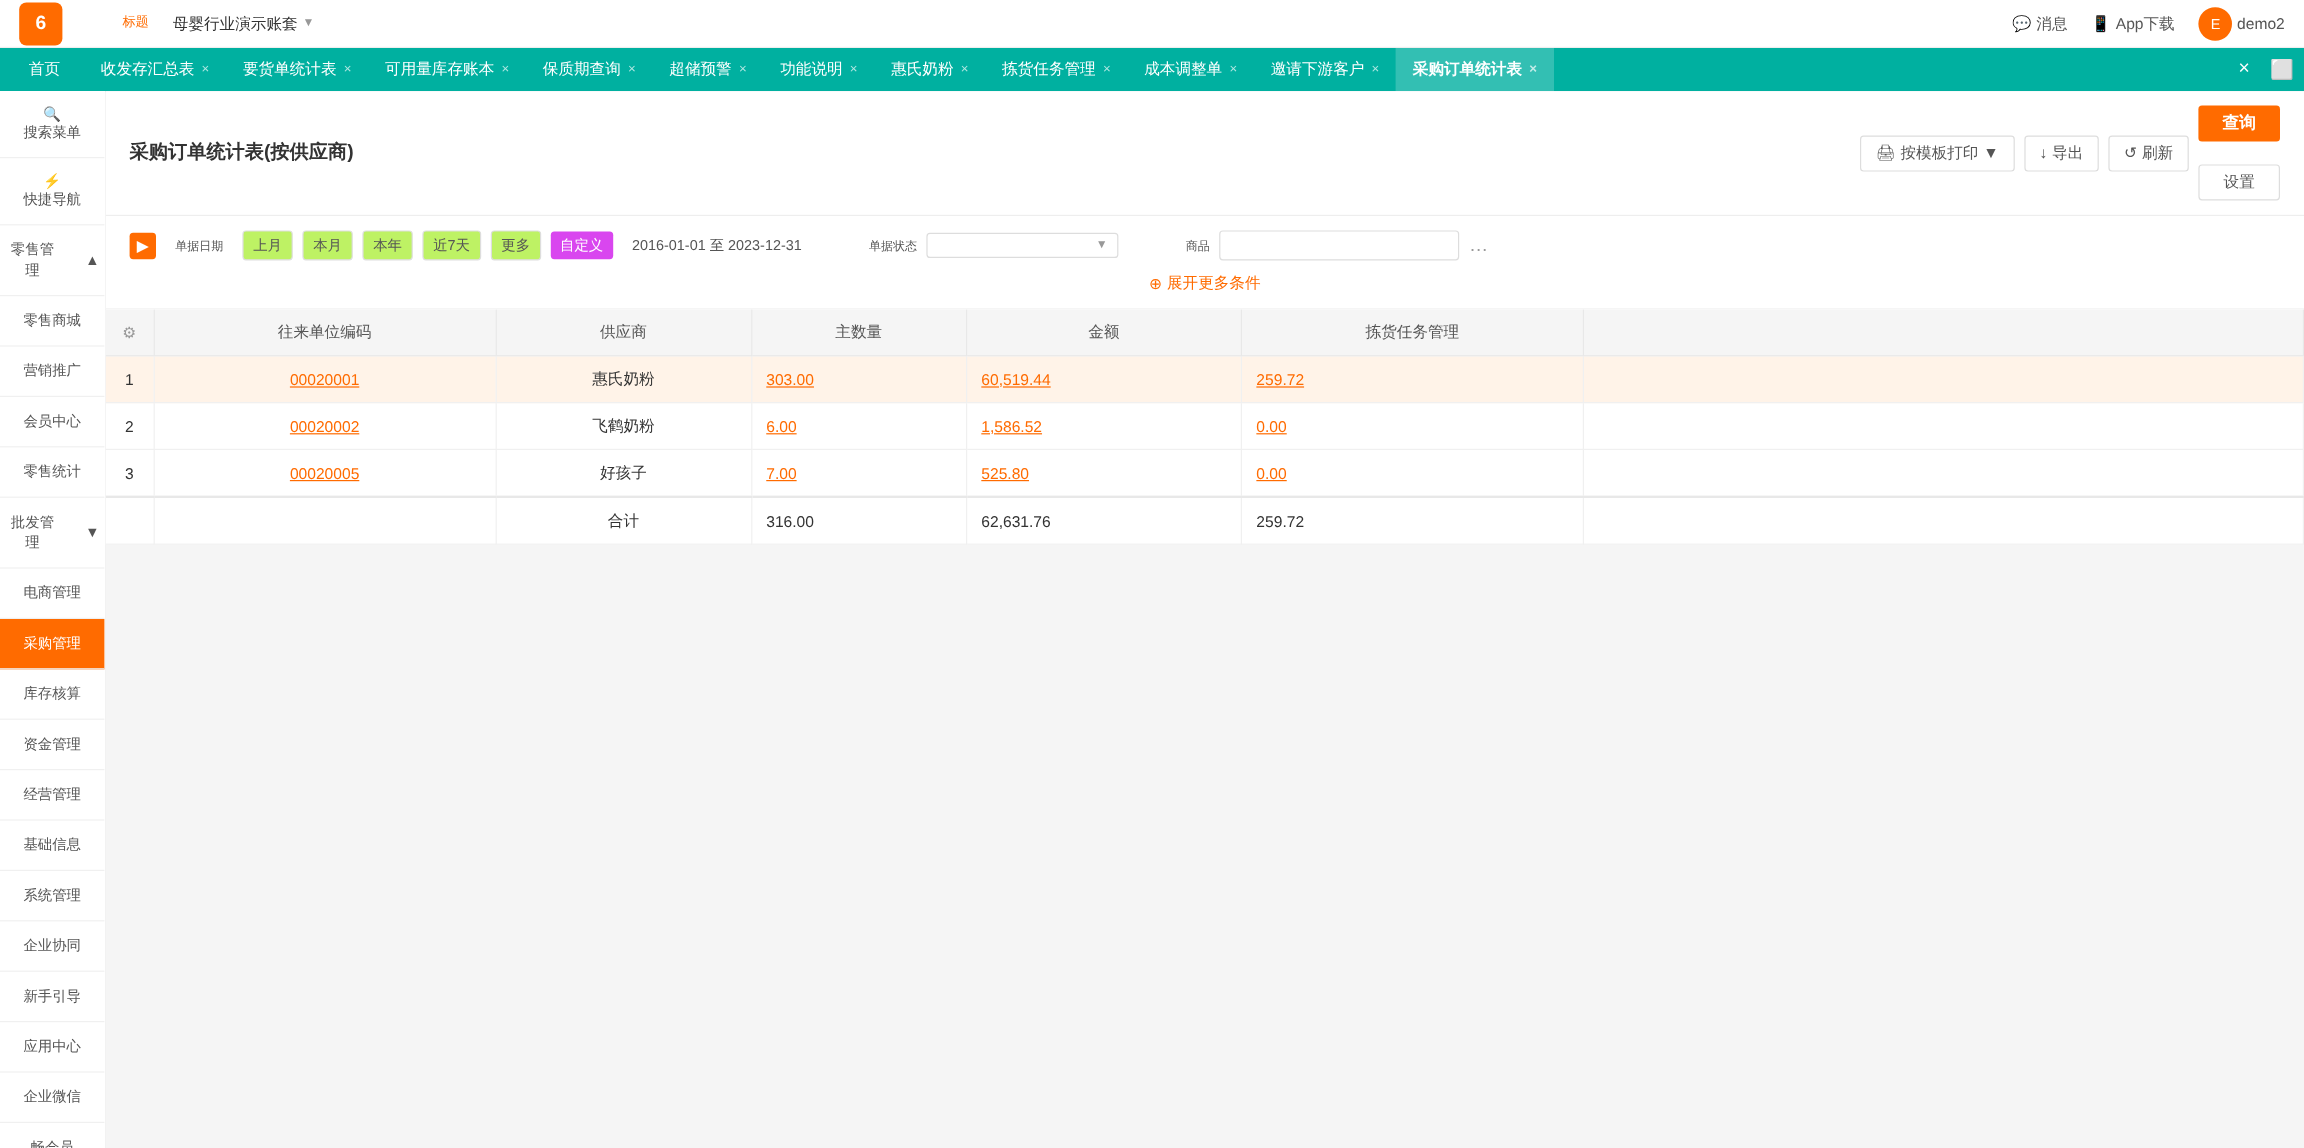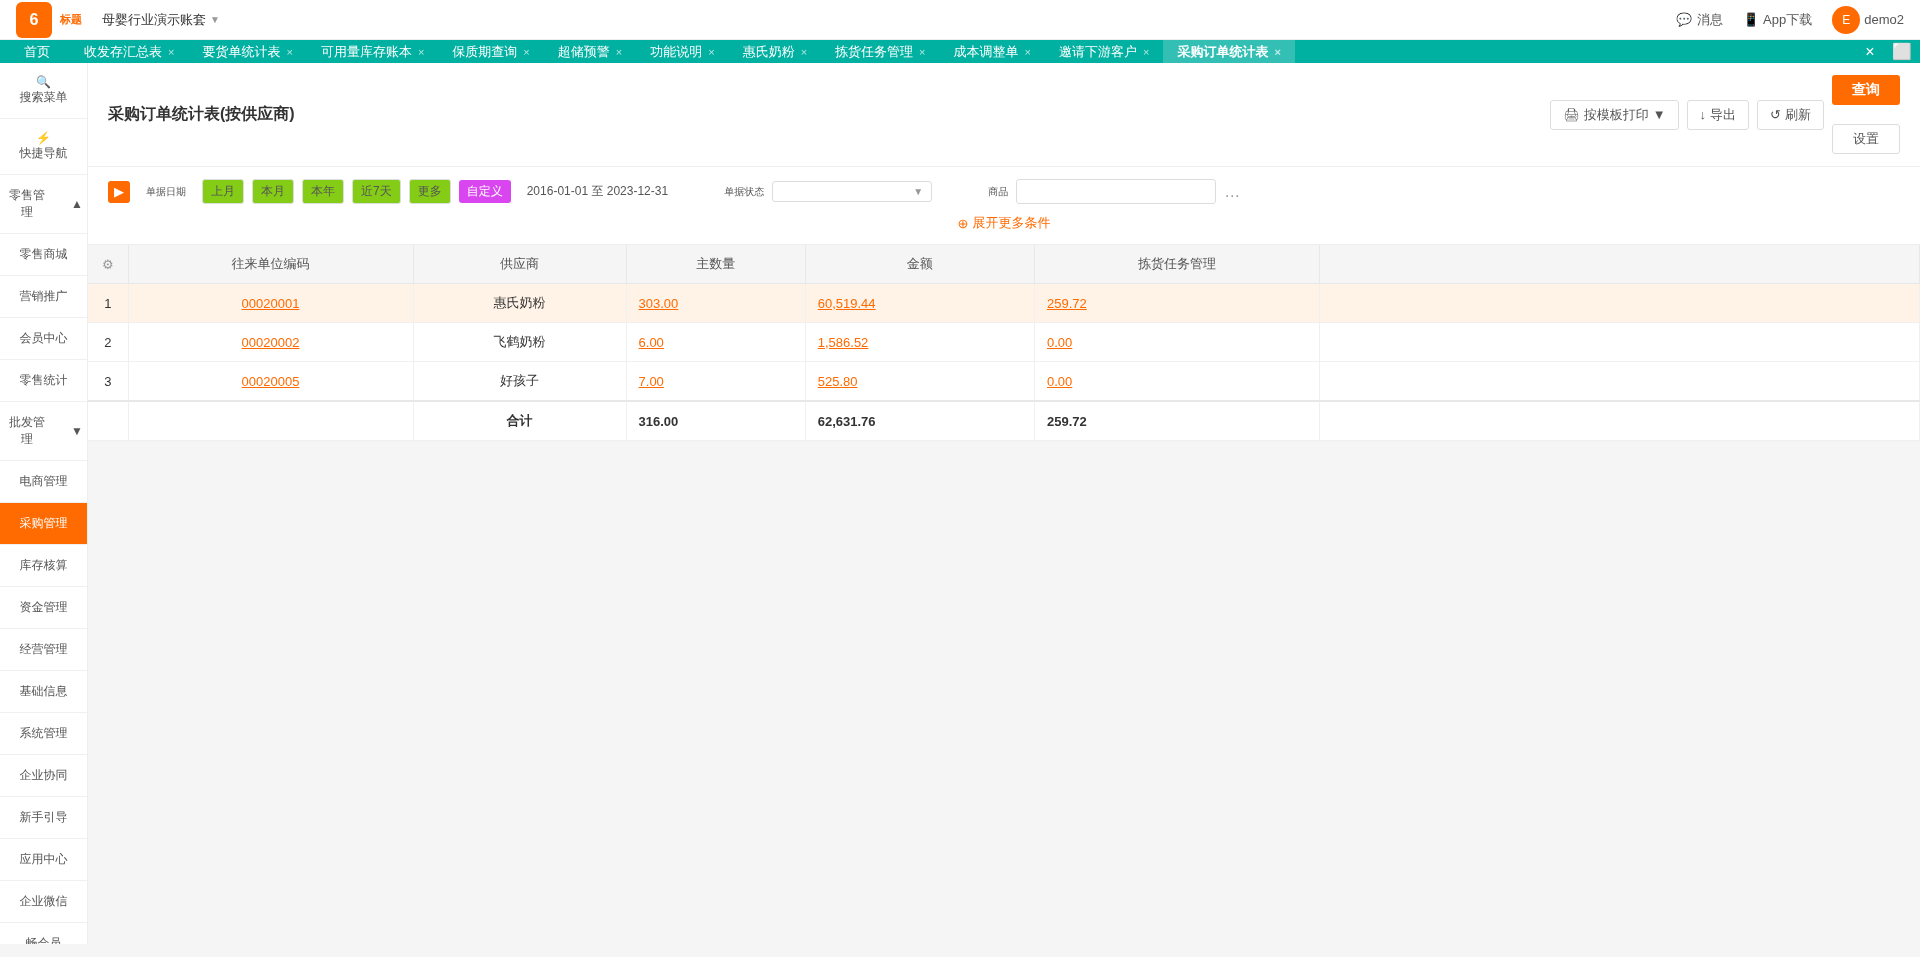--- a/index.html
+++ b/index.html
@@ -2,29 +2,29 @@
 <html><head>
   <meta charset="utf-8">
   <style>
     * { margin: 0; padding: 0; box-sizing: border-box; }
     body { font-family: 'Microsoft YaHei', Arial, sans-serif; font-size: 13px; background: #f5f5f5; width: 1920px; min-height: 957px; overflow-x: hidden; }
 
     
     .top-bar { height: 40px; background: #fff; display: flex; align-items: center; padding: 0 16px; border-bottom: 1px solid #eee; position: relative; }
     .logo-area { display: flex; align-items: center; gap: 8px; }
     .logo-icon { width: 36px; height: 36px; background: #ff6b00; border-radius: 6px; display: flex; align-items: center; justify-content: center; color: white; font-size: 16px; font-weight: bold; }
-    .logo-text { font-size: 11px; color: #ff6b00; font-weight: bold; line-height: 1.2; }
+    .logo-text { font-size: 11px; color: #ff6b00; font-weight: normal; line-height: 1.2; margin-left: 42px; }
     .workspace-selector { margin-left: 20px; display: flex; align-items: center; gap: 4px; color: #333; font-size: 13px; cursor: pointer; justify-content: center; }
     .workspace-selector .arrow { color: #999; font-size: 10px; }
     .top-right { margin-left: auto; display: flex; align-items: center; gap: 20px; }
     .top-right-item { display: flex; align-items: center; gap: 4px; color: #555; font-size: 13px; cursor: pointer; }
     .user-avatar { width: 28px; height: 28px; border-radius: 50%; background: #ff6b00; display: flex; align-items: center; justify-content: center; color: white; font-size: 12px; }
 
     
-    .nav-tabs { background: #00b0a0; display: flex; align-items: center; height: 23px; padding: 0 4px; overflow: hidden; }
+    .nav-tabs { background: #00b0a0; display: flex; align-items: center; height: 36px; padding: 0 4px; overflow: hidden; }
     .nav-tab { padding: 0 14px; height: 36px; display: flex; align-items: center; color: white; font-size: 13px; cursor: pointer; white-space: nowrap; position: relative; }
     .nav-tab.home { padding: 0 20px; }
     .nav-tab .close-btn { margin-left: 6px; font-size: 11px; opacity: 0.7; }
     .nav-tab.active { background: rgba(255,255,255,0.2); font-weight: bold; }
     .nav-tabs-right { margin-left: auto; display: flex; align-items: center; gap: 4px; }
     .nav-tab-action { width: 28px; height: 28px; display: flex; align-items: center; justify-content: center; color: white; cursor: pointer; font-size: 16px; }
 
     
     .layout { display: flex; height: calc(957px - 76px); }
     .sidebar { width: 88px; background: white; border-right: 1px solid #eee; flex-shrink: 0; overflow-y: auto; }
@@ -42,42 +42,42 @@
     .btn-refresh { display: flex; align-items: center; gap: 4px; border: 1px solid #ddd; background: white; padding: 5px 12px; border-radius: 3px; cursor: pointer; font-size: 13px; color: #555; }
     .btn-query { background: #ff6b00; color: white; border: none; padding: 6px 20px; border-radius: 3px; cursor: pointer; font-size: 14px; font-weight: bold; }
     .btn-settings { background: white; color: #555; border: 1px solid #ddd; padding: 5px 12px; border-radius: 3px; cursor: pointer; font-size: 13px; }
 
     
     .filter-area { background: white; padding: 12px 20px; border-bottom: 1px solid #eee; }
     .filter-row { display: flex; align-items: center; gap: 16px; flex-wrap: wrap; }
     .filter-toggle { width: 22px; height: 22px; background: #ff6b00; border-radius: 3px; display: flex; align-items: center; justify-content: center; color: white; cursor: pointer; flex-shrink: 0; }
     .filter-label { color: #555; font-size: 10px; white-space: nowrap; }
     .filter-dates { display: flex; align-items: center; gap: 8px; }
-    .date-btn { padding: 3px 8px; border: 1px solid #ddd; border-radius: 3px; cursor: pointer; font-size: 12px; color: #555; background: #84cc16; }
+    .date-btn { padding: 3px 8px; border: 1px solid #ddd; border-radius: 3px; cursor: pointer; font-size: 12px; color: #555; background: #bef264; }
     .date-custom { background: #d946ef; color: white; padding: 3px 8px; border-radius: 3px; font-size: 12px; cursor: pointer; border: none; }
     .date-range { color: #555; font-size: 12px; }
     .filter-item { display: flex; align-items: center; gap: 8px; margin-left: 40px; }
     .filter-select { border: 1px solid #ddd; padding: 4px 8px; border-radius: 3px; font-size: 13px; min-width: 160px; display: flex; align-items: center; justify-content: space-between; cursor: pointer; }
     .filter-select-arrow { color: #999; font-size: 10px; }
     .filter-input { border: 1px solid #ddd; padding: 4px 8px; border-radius: 3px; font-size: 13px; min-width: 200px; }
     .filter-more-btn { color: #ff6b00; cursor: pointer; font-size: 13px; display: flex; align-items: center; gap: 4px; margin: 10px auto 0; text-align: center; width: 100%; justify-content: center; }
     .filter-ellipsis { color: #999; cursor: pointer; font-size: 16px; }
 
     
     .table-area { background: white; margin: 0; }
     .data-table { width: 100%; border-collapse: collapse; }
     .data-table th { background: #f5f5f5; padding: 10px 12px; text-align: center; font-weight: normal; color: #555; border-bottom: 1px solid #e8e8e8; border-right: 1px solid #e8e8e8; font-size: 13px; }
     .data-table td { padding: 10px 12px; text-align: center; border-bottom: 1px solid #f0f0f0; border-right: 1px solid #f0f0f0; font-size: 13px; color: #333; }
     .data-table tr:nth-child(odd) { background: #fff; }
     .data-table tr.highlighted { background: #fff3e8; }
     .data-table td.link { color: #ff6b00; text-decoration: underline; cursor: pointer; }
     .data-table td.num { text-align: left; }
     .settings-icon { color: #999; cursor: pointer; }
     .footer-row { background: #fff3e8; }
-    .footer-row td { font-weight: bold; color: #333; padding: 10px 12px; border-top: 2px solid #e8e8e8; }
+    .footer-row td { font-weight: normal; color: #333; padding: 10px 12px; border-top: 2px solid #e8e8e8; }
   </style>
 </head>
 <body>
 
 <div class="top-bar">
   <div class="logo-area">
     <div class="logo-icon">6</div>
     <div class="logo-text">标题</div>
   </div>
   <div class="workspace-selector">

